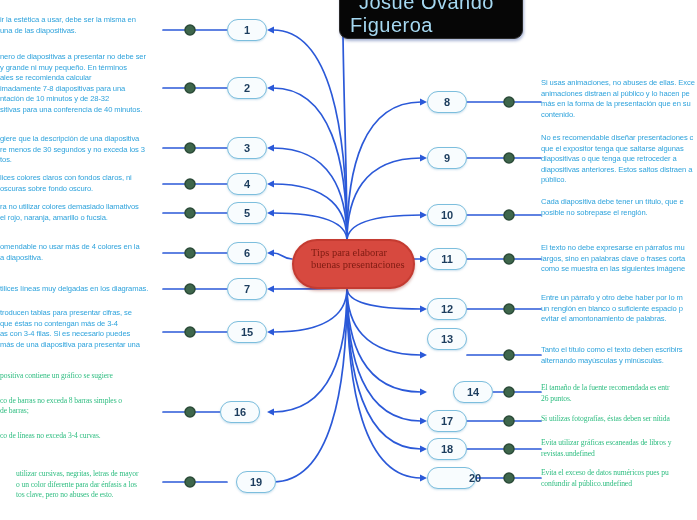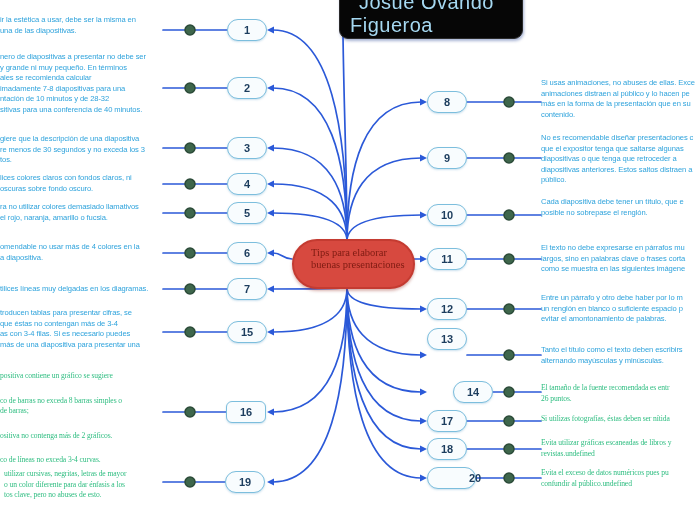--- a/index.html
+++ b/index.html
@@ -195,42 +195,39 @@
         <span>15</span>
       </div>
       <div class="txt blue" style="left: 0px; top: 308px;">
         <div class="para">
           <div>troducen tablas para presentar cifras, se</div>
           <div>que éstas no contengan más de 3-4</div>
           <div>as con 3-4 filas. Si es necesario puedes</div>
           <div>más de una diapositiva para presentar una</div>
         </div>
       </div>
-      <div class="pill" style="left: 226px; top: 401px; border-radius: 6px;">
+      <div class="pill" style="left: 220px; top: 401px;">
         <span>16</span>
       </div>
       <div class="txt green" style="left: 0px; top: 371px;">
         <div class="para">
           <div>positiva contiene un gráfico se sugiere</div>
         </div>
         <div class="para">
           <div>co de barras no exceda 8 barras simples o</div>
           <div>de barras;</div>
         </div>
         <div class="para">
-          <div>ositiva no contenga más de 2 gráficos.</div>
-        </div>
-        <div class="para">
           <div>co de líneas no exceda 3-4 curvas.</div>
         </div>
       </div>
-      <div class="pill" style="left: 225px; top: 471px; justify-content: center;">
+      <div class="pill" style="left: 236px; top: 471px; justify-content: center;">
         <span>19</span>
       </div>
-      <div class="txt green" style="left: 4px; top: 469px;">
+      <div class="txt green" style="left: 16px; top: 469px;">
         <div class="para">
           <div>utilizar cursivas, negritas, letras de mayor</div>
           <div>o un color diferente para dar énfasis a los</div>
           <div>tos clave, pero no abuses de esto.</div>
         </div>
       </div>
       <div class="pill" style="left: 427px; top: 91px;">
         <span>8</span>
       </div>
       <div class="txt blue" style="left: 541px; top: 78px;">

